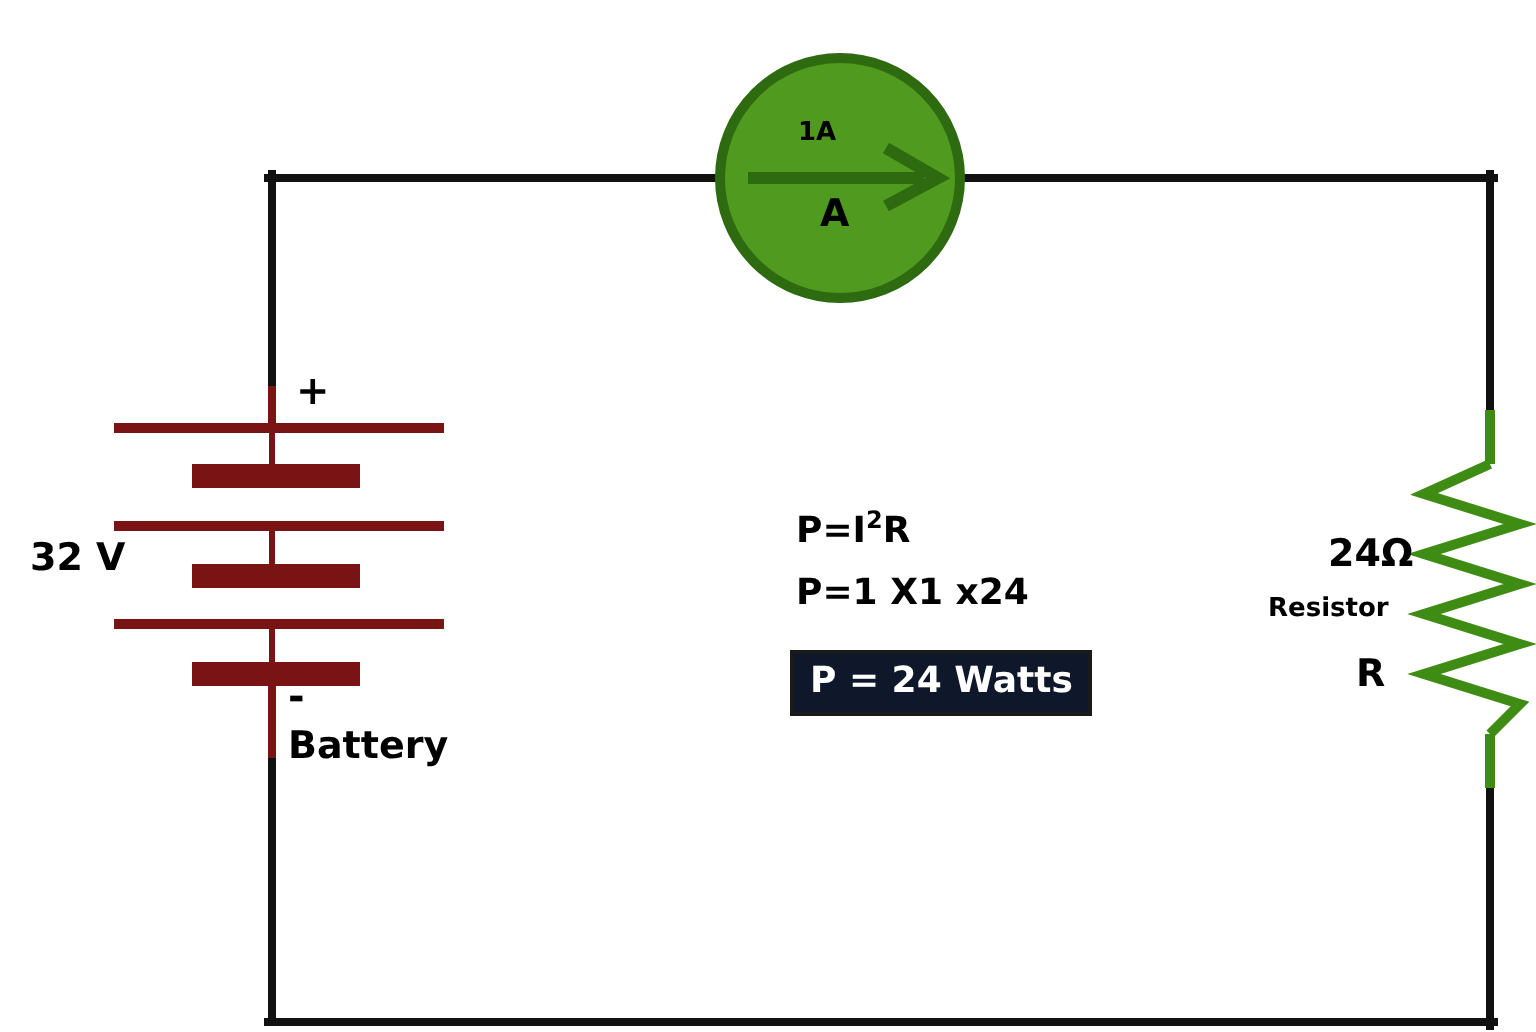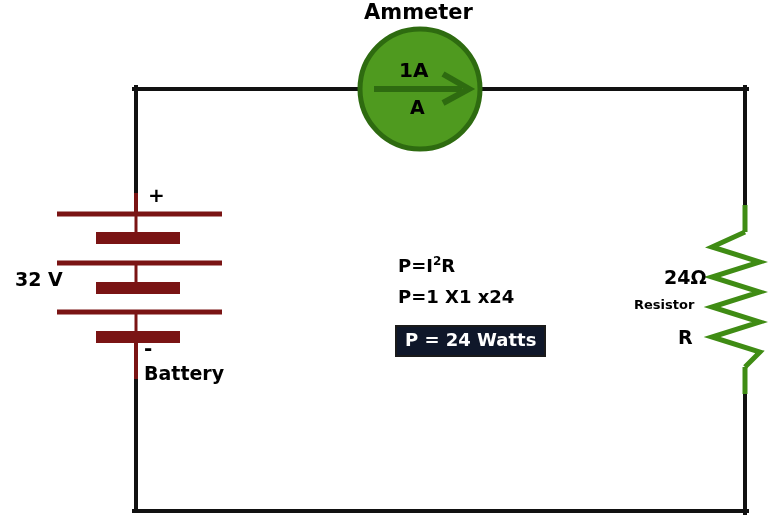--- a/index.html
+++ b/index.html
@@ -32,21 +32,21 @@
   }
   #ammeter-title {
     left: 364px;
     top: 2px;
     font-size: 21px;
     letter-spacing: 0px;
   }
   #ammeter-current-label {
     left: 399px;
     top: 60px;
-    font-size: 20px;
+    font-size: 13px;
   }
   #ammeter-symbol-label {
     left: 410px;
     top: 98px;
     font-size: 19px;
   }
   #battery-voltage-label {
     left: 15px;
     top: 270px;
     font-size: 19px;
@@ -167,21 +167,20 @@
       <line x1="745" y1="367" x2="745" y2="394" stroke="#3f8c14" stroke-width="5" stroke-linecap="butt"></line>
     </g>
 
     <g>
       <circle cx="420" cy="89" r="60" fill="#4f9a1f" stroke="#2e6b10" stroke-width="5"></circle>
       <line x1="374" y1="89" x2="462" y2="89" stroke="#2e6b10" stroke-width="6" stroke-linecap="butt"></line>
       <polyline points="443,74 469,89 443,103" fill="none" stroke="#2e6b10" stroke-width="6" stroke-linejoin="miter" stroke-linecap="butt"></polyline>
     </g>
   </svg>
 
-  <div class="lbl" id="ammeter-title">Ammeter</div>
 
   <div class="lbl" id="ammeter-current-label">1A</div>
 
   <div class="lbl" id="ammeter-symbol-label">A</div>
 
   <div class="lbl" id="battery-voltage-label">32 V</div>
 
   <div class="lbl" id="battery-plus-label">+</div>
 
   <div class="lbl" id="battery-minus-label">-</div>

